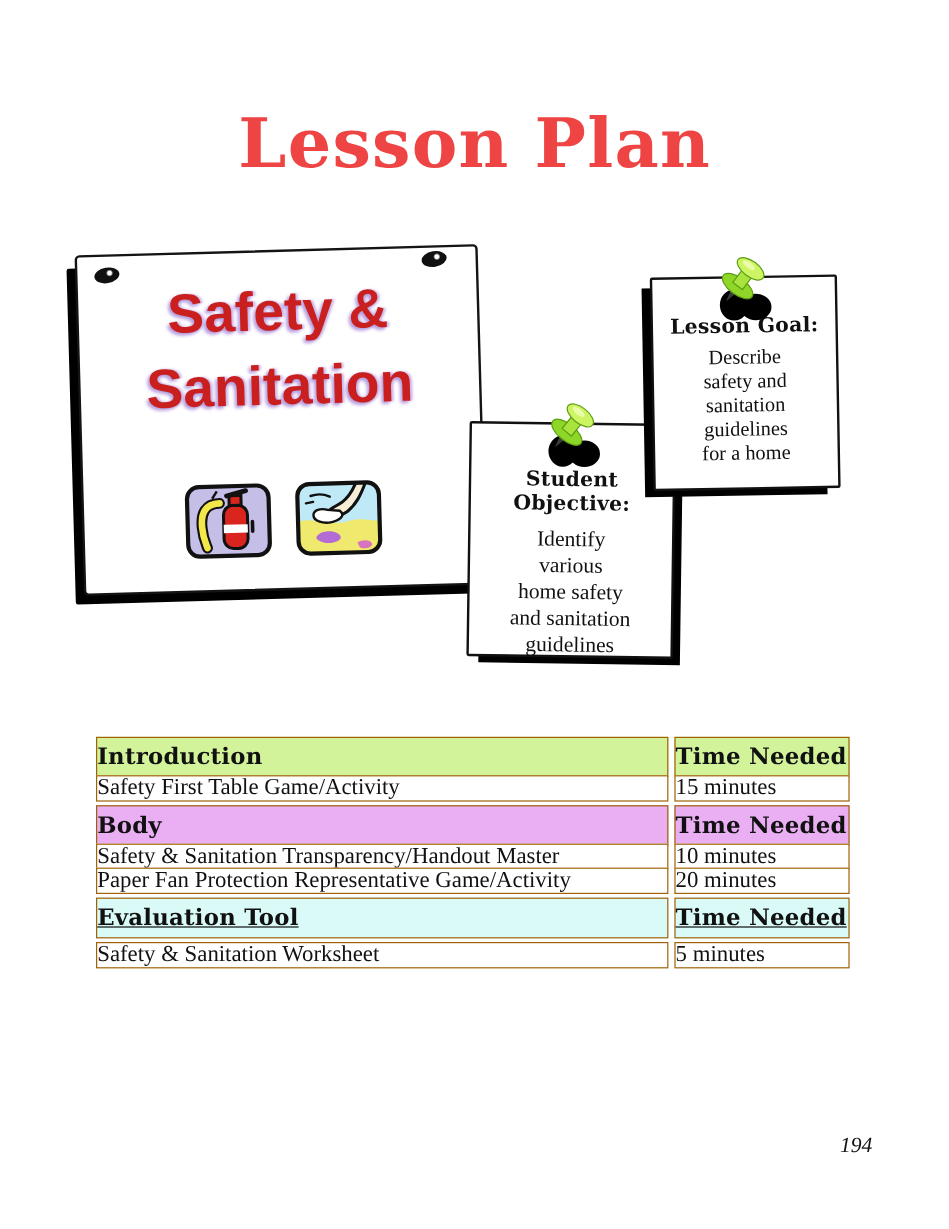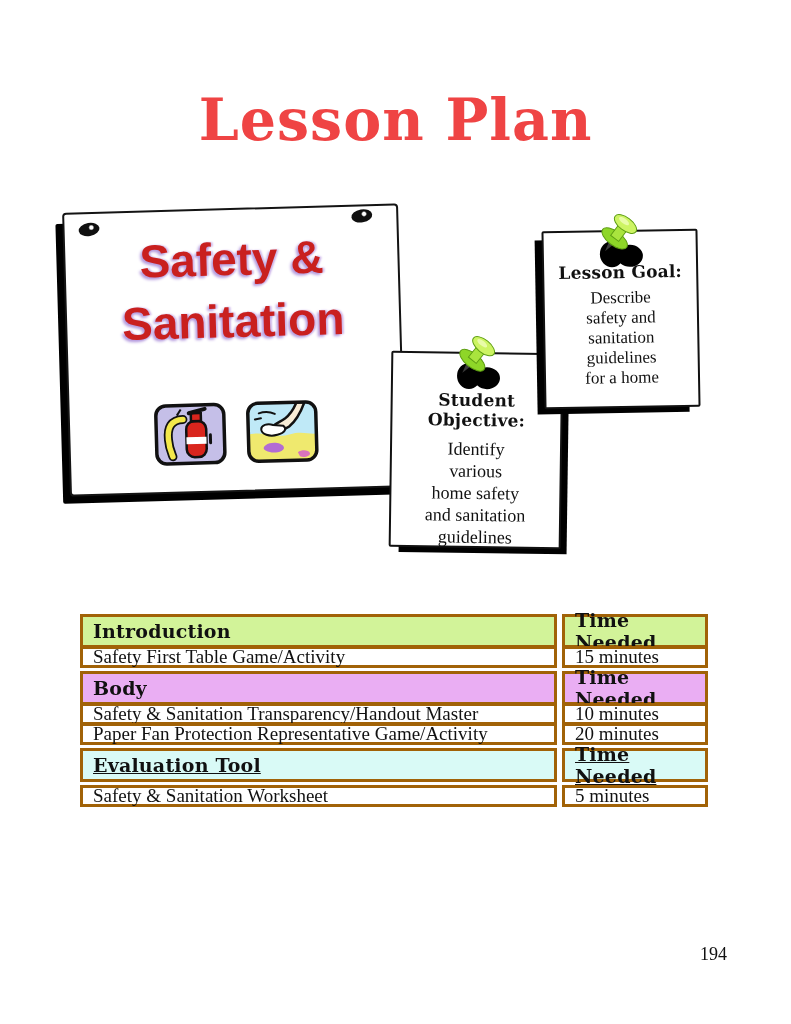--- a/index.html
+++ b/index.html
@@ -61,34 +61,34 @@
   .note-body{font-size:18px;line-height:22px;margin-top:8px;}
   .note-lg .note-body{font-size:17px;line-height:20px;margin-top:6px;}
   .note-body div{white-space:nowrap;}
   
   .lp-table{position:absolute;left:80px;top:614px;width:628px;}
   .tsection{
     display:grid;grid-template-columns:1fr 146px;column-gap:5px;
     margin-bottom:3px;
   }
   .cell{
-    border:3px solid #a16207;box-sizing:border-box;
-    display:flex;align-items:center;padding-left:10px;background:#fff;
+    border:1px solid #a16207;box-sizing:border-box;
+    display:flex;align-items:center;background:#fff;
   }
   .cell.hdr{
     height:34px;font-family:"DejaVu Serif", serif;font-weight:900;
     font-size:19px;letter-spacing:0.2px;
   }
   .cell.data{height:22px;font-size:19px;}
   .row2 .cell{margin-top:-2px;}
   .bg-green{background:#d2f399;}
   .bg-purple{background:#eaaef3;}
   .bg-cyan{background:#d9faf6;text-decoration:underline;}
   
-  .pageno{position:absolute;left:700px;top:944px;font-size:18px;}
+  .pageno{position:absolute;left:700px;top:944px;font-size:18px;font-style:italic;}
 </style>
 </head>
 <body>
 
 <svg width="0" height="0" style="position:absolute">
   <defs>
     <g id="pushpin">
       <ellipse cx="22" cy="44" rx="12" ry="13" fill="#000"></ellipse>
       <ellipse cx="40" cy="46" rx="13" ry="11" fill="#000"></ellipse>
       <g transform="rotate(38 30 22)">

